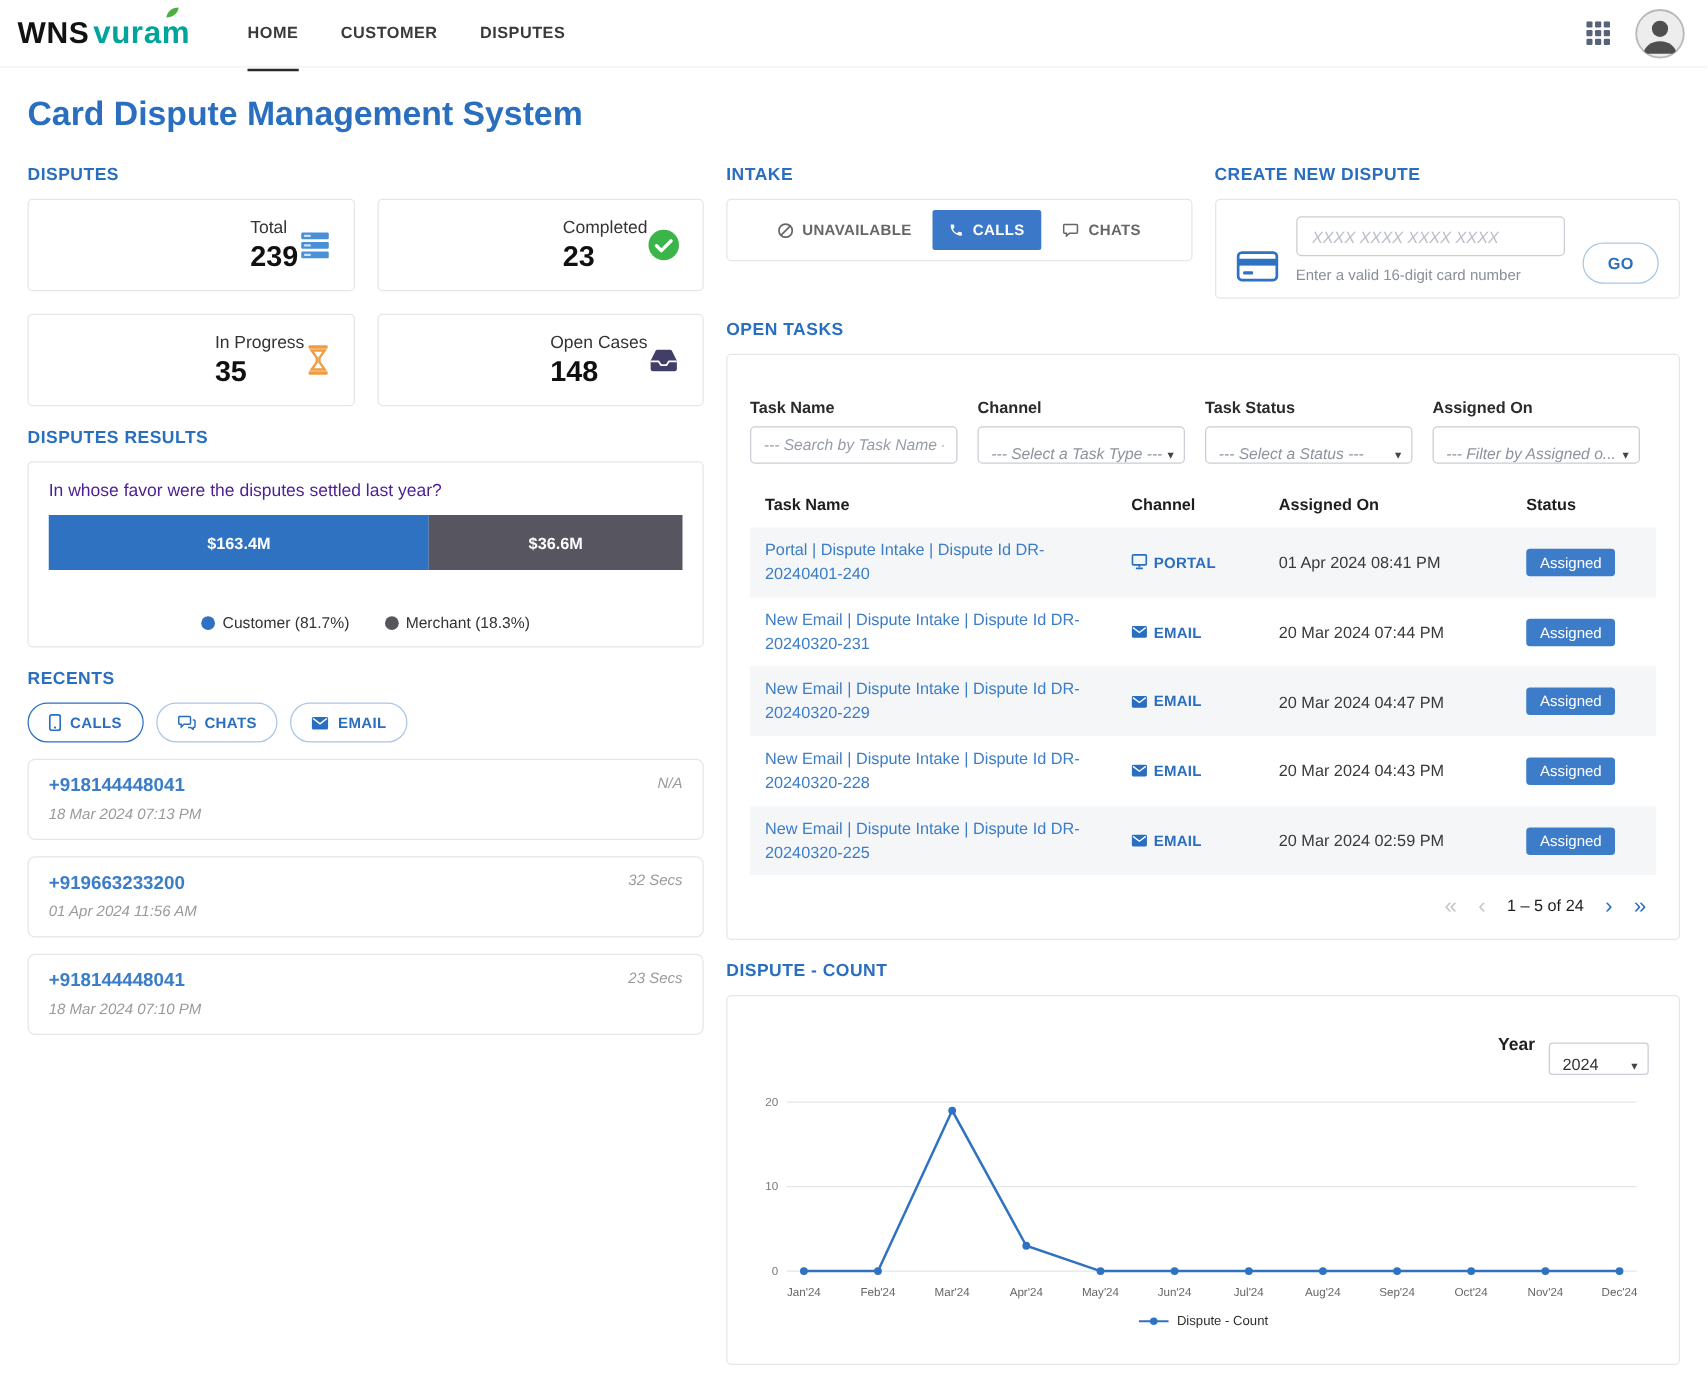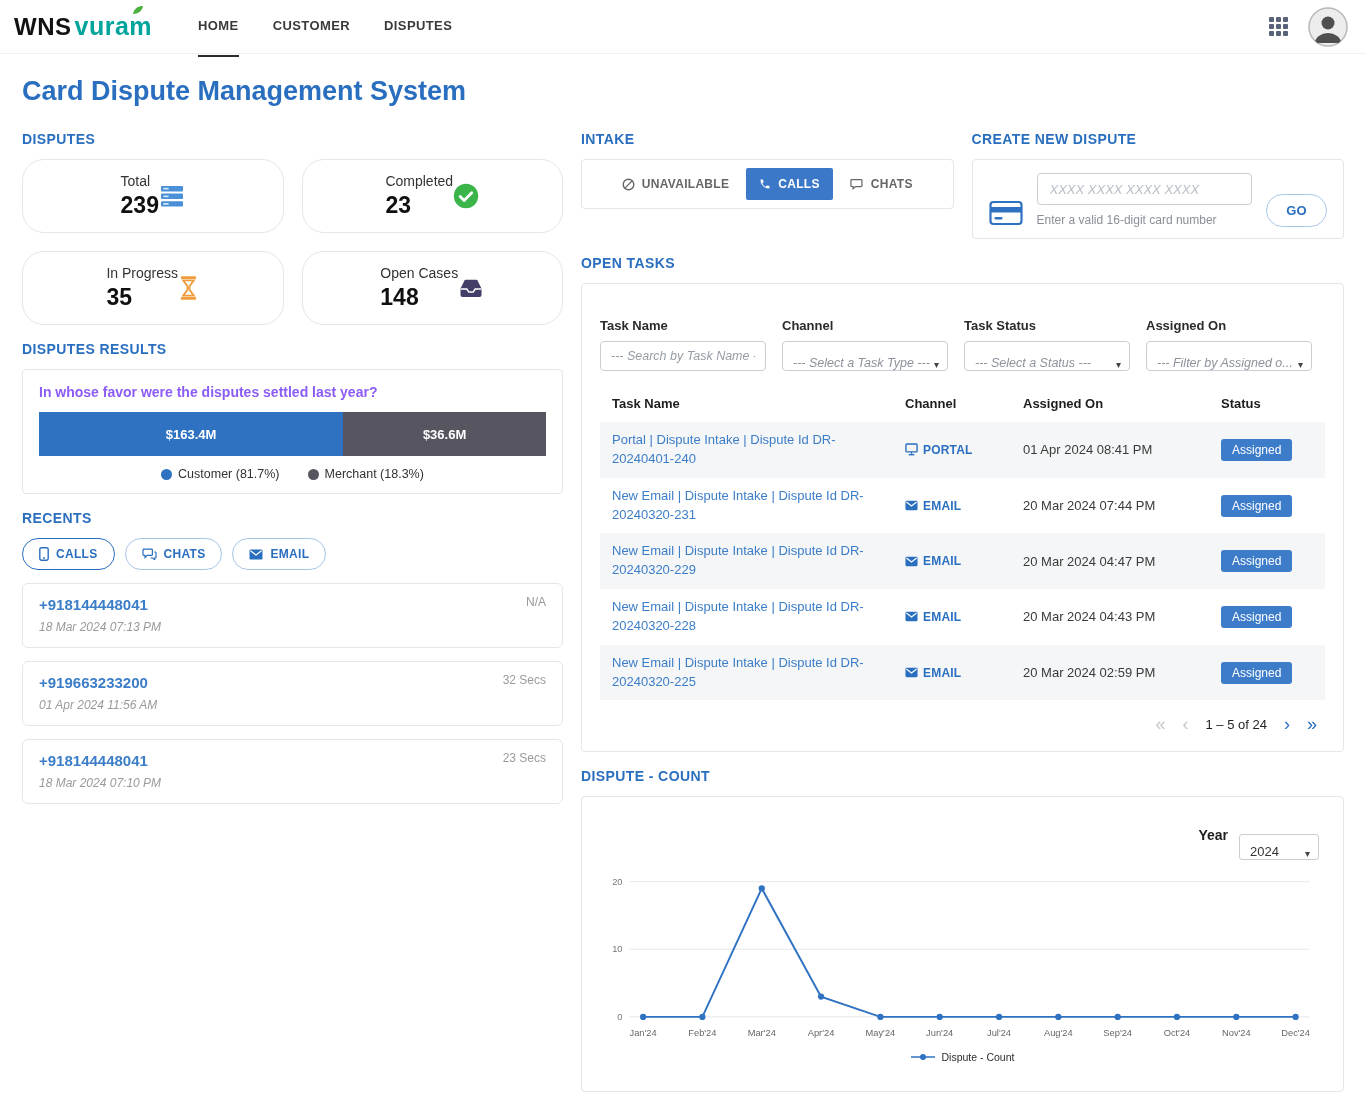--- a/index.html
+++ b/index.html
@@ -29,47 +29,47 @@
   .page { padding: 6px 22px 26px; }
   .page-title { color: var(--primary, #2a6fbf); font-size: 27px; font-weight: 700; margin: 16px 0 16px; }
   .layout { display: flex; gap: 18px; align-items: flex-start; }
   .left-col { flex: 0 0 541px; width: 541px; }
   .right-col { flex: 1; min-width: 0; }
   .section-title { color: var(--primary, #2a6fbf); font-size: 14px; font-weight: 700; letter-spacing: .4px; margin: 16px 0 12px; }
   .card { background: #fff; border: 1px solid #e3e6ea; border-radius: 4px; }
 
   
   .stat-grid { display: grid; grid-template-columns: 1fr 1fr; gap: 18px; }
-  .stat-card { padding: 12px 18px; height: 74px; display: flex; justify-content: center; align-items: center; border-radius: 22px; }
+  .stat-card { padding: 12px 18px; height: 74px; display: flex; justify-content: flex-end; align-items: center; }
   .stat-label { font-size: 14px; color: #333; }
   .stat-value { font-size: 23px; font-weight: 700; color: #101010; margin-top: 3px; }
   .stat-icon { line-height: 0; }
 
   
   .results-card { padding: 14px 16px 12px; margin-bottom: 4px; }
-  .results-question { font-size: 14px; font-weight: 700; color: #8b5cf6; }
+  .results-question { font-size: 14px; font-weight: 400; color: #4c1d95; }
   .stacked-bar { display: flex; height: 44px; margin-top: 12px; }
   .seg { display: flex; align-items: center; justify-content: center; color: #fff; font-size: 13px; font-weight: 700; }
   .seg-customer { width: 60%; background: var(--customer-bar, #2f72c2); }
   .seg-merchant { width: 40%; background: var(--merchant-bar, #57555f); }
   .results-legend { display: flex; justify-content: center; gap: 28px; margin-top: 11px; font-size: 12.5px; color: #333; }
-  .legend-item { display: flex; align-items: center; gap: 6px; }
+  .legend-item { display: flex; align-items: center; gap: 6px; margin-top: 24px; }
   .ldot { width: 11px; height: 11px; border-radius: 50%; display: inline-block; }
   .ldot-blue { background: var(--customer-bar, #2f72c2); }
   .ldot-dark { background: var(--merchant-bar, #57555f); }
 
   
   .recents-tabs { display: flex; gap: 10px; }
   .pill { display: inline-flex; align-items: center; gap: 7px; border: 1px solid #a9c6e6; background: #fff; color: var(--primary, #2a6fbf); font-size: 12px; font-weight: 700; letter-spacing: .3px; border-radius: 17px; padding: 8px 16px; cursor: pointer; }
   .pill.active { border-color: var(--primary, #2a6fbf); }
   .pill .ic { line-height: 0; }
   .call-card { position: relative; border: 1px solid #e3e6ea; border-radius: 6px; padding: 12px 16px 13px; margin-top: 13px; background: #fff; }
   .call-number { color: var(--link, #3c7dc8); font-size: 15px; font-weight: 700; cursor: pointer; }
   .call-date { font-size: 12px; font-style: italic; color: #9a9a9a; margin-top: 7px; }
-  .call-duration { position: absolute; top: 11px; right: 16px; font-size: 12px; color: #9a9a9a; }
+  .call-duration { position: absolute; top: 11px; right: 16px; font-size: 12px; font-style: italic; color: #9a9a9a; }
 
   
   .top-row { display: flex; gap: 18px; }
   .top-row > .half { flex: 1; min-width: 0; }
   .intake-card { padding: 8px 10px; display: flex; justify-content: center; align-items: center; gap: 4px; }
   .intake-btn { display: inline-flex; align-items: center; gap: 7px; font-size: 12px; font-weight: 700; letter-spacing: .3px; color: #666; background: none; border: none; padding: 9px 13px; cursor: pointer; border-radius: 2px; }
   .intake-btn.active { background: var(--accent-fill, #3b78c8); color: #fff; }
   .intake-btn .ic { line-height: 0; }
   .create-card { padding: 13px 16px 11px; display: flex; gap: 14px; align-items: flex-end; }
   .cc-icon { line-height: 0; margin-top: 3px; }

